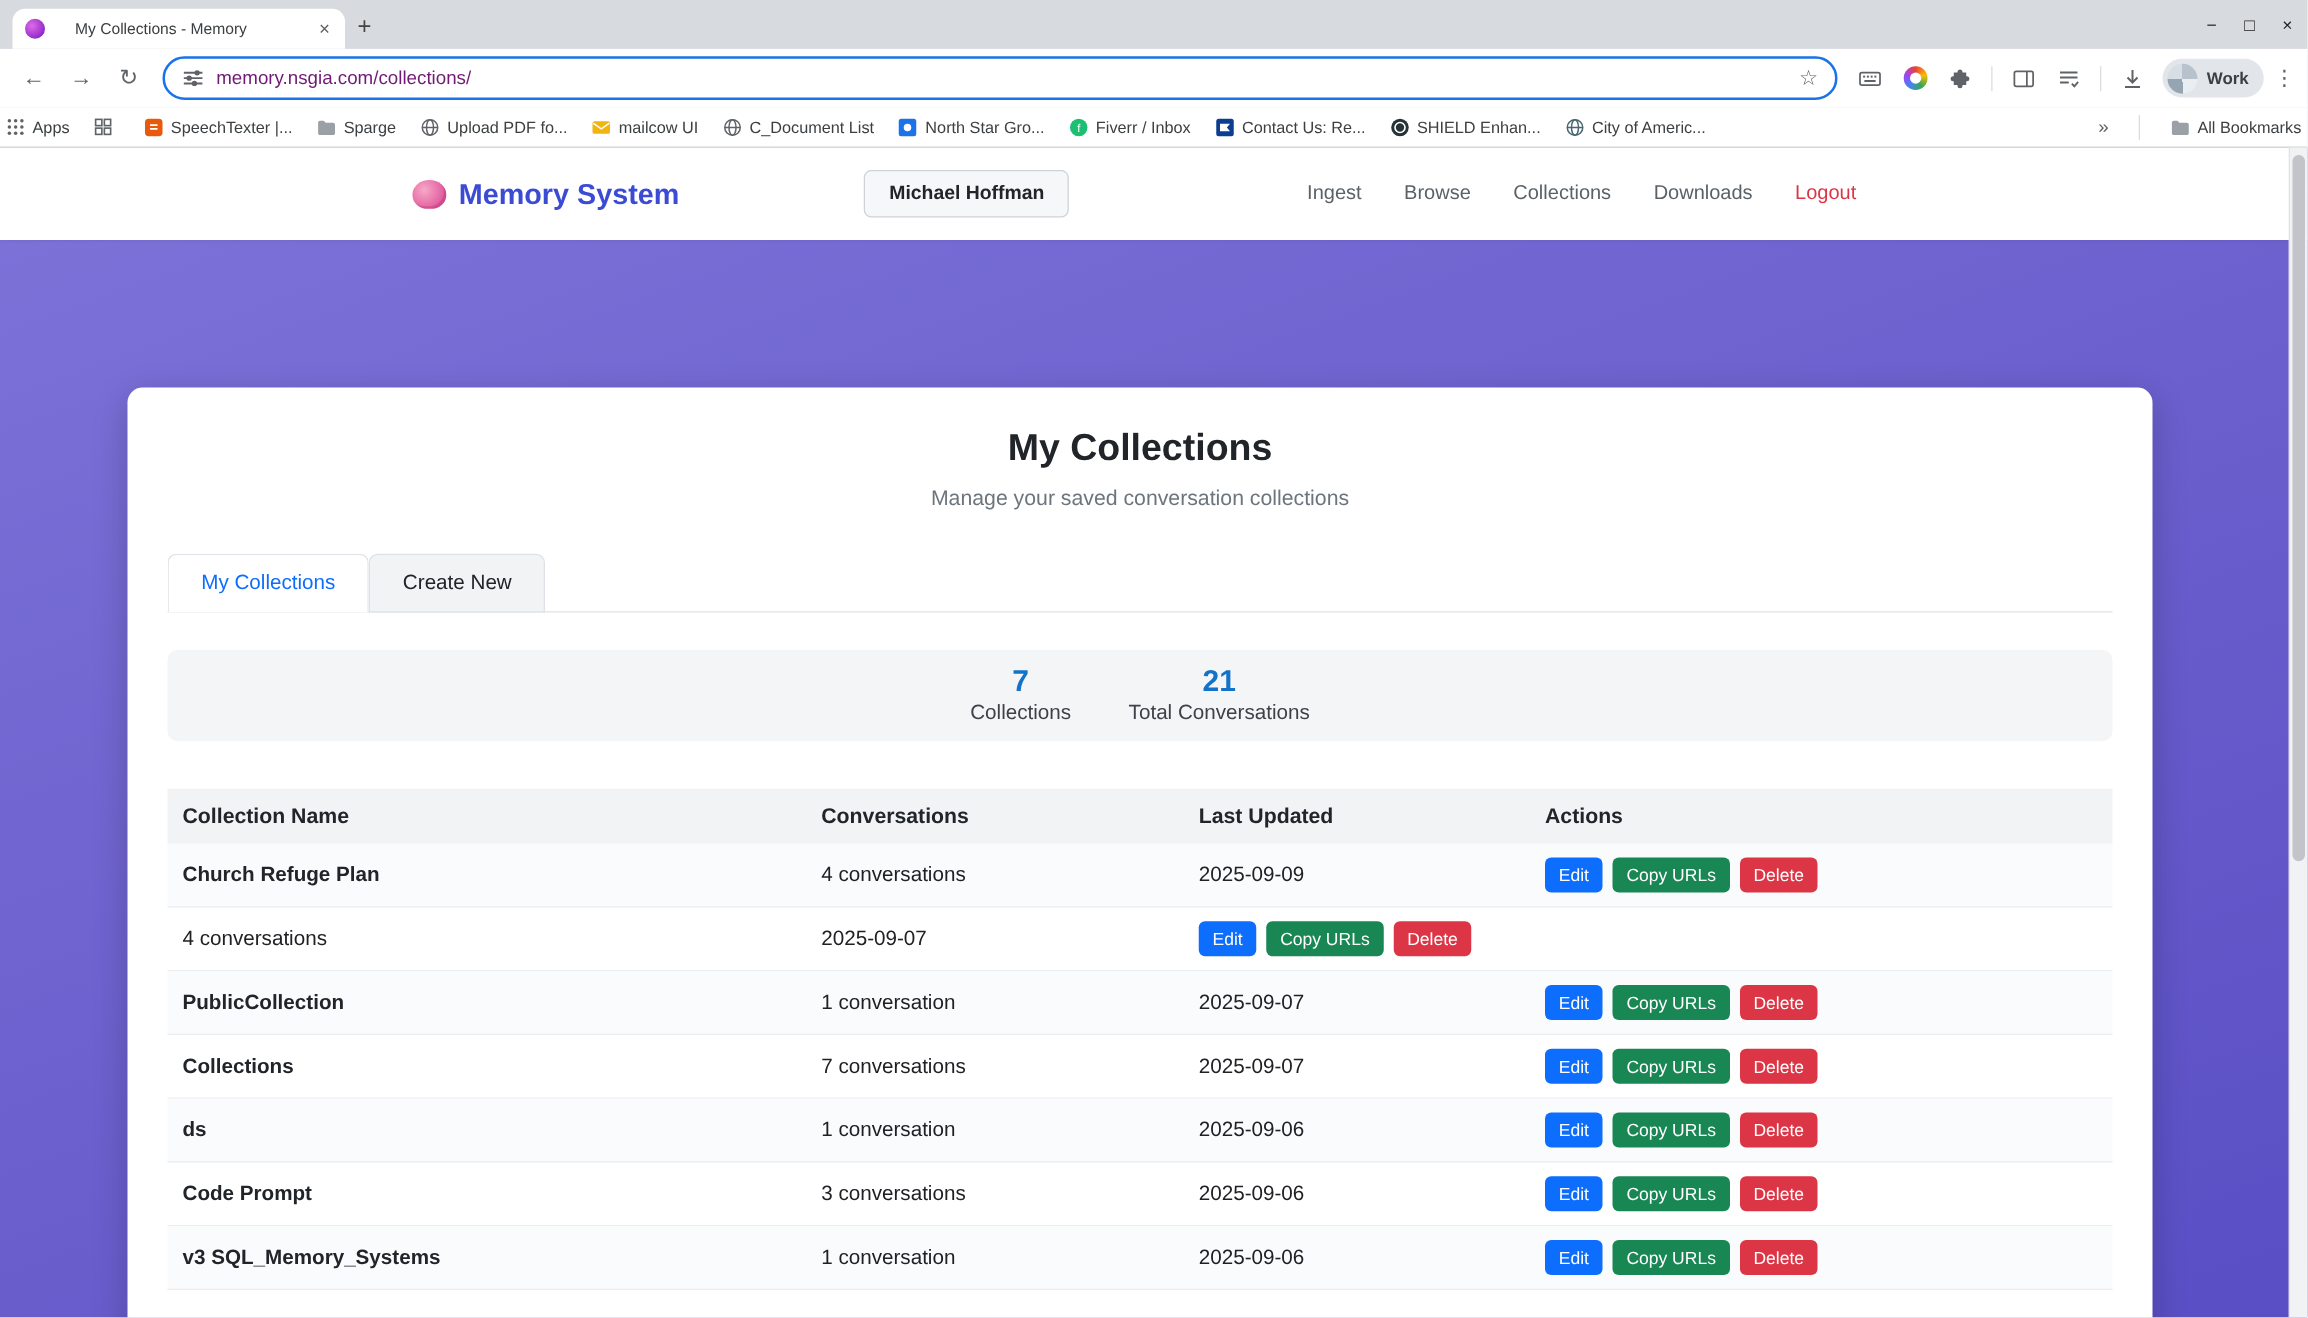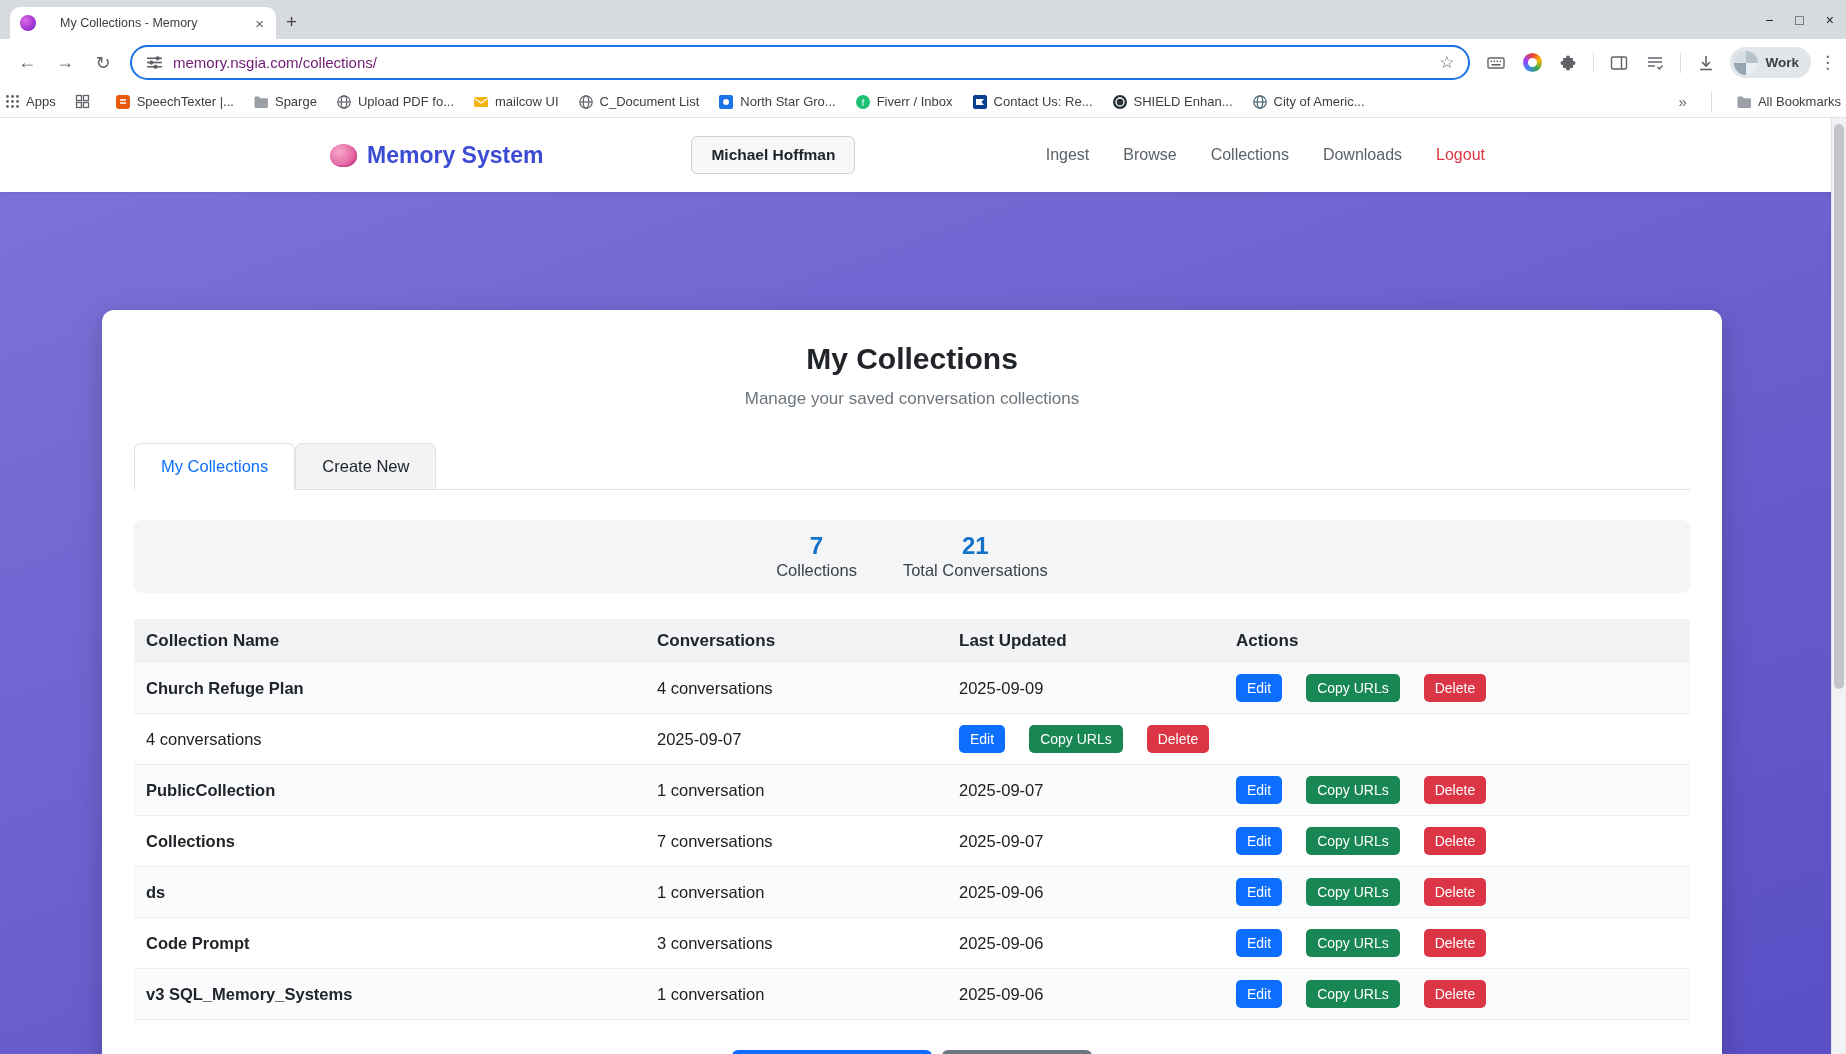--- a/index.html
+++ b/index.html
@@ -133,34 +133,34 @@
   .tab-item.active { background: #fff; border-bottom-color: #fff; color: #0d6efd; }
 
   .stats {
     margin-top: 30px; background: #f4f5f7; border-radius: 8px; height: 73px;
     display: flex; align-items: center; justify-content: center; gap: 46px;
     text-align: center;
   }
   .stat-value { font-size: 24px; font-weight: bold; color: #1373c9; line-height: 1.1; }
   .stat-label { font-size: 16.5px; color: #3c4248; margin-top: 2px; }
 
-  .table { margin-top: 26px; }
+  .table { margin-top: 38px; }
   .trow {
     display: grid; grid-template-columns: 511px 302px 277px 1fr;
     align-items: center;
   }
   .thead {
     background: #f1f3f5; font-weight: bold; font-size: 17px; color: #212529;
     height: 44px;
   }
   .tbody .trow { height: 51px; border-bottom: 1px solid #ebedef; font-size: 16.5px; }
   .tbody .trow:nth-child(odd) { background: #fafbfc; }
   .cell { padding-left: 12px; }
   .cell-name { font-weight: bold; color: #212529; }
-  .actions { display: flex; gap: 24px; padding-left: 12px; }
+  .actions { display: flex; gap: 8px; padding-left: 12px; }
   .btn-sm { border-radius: 5px; color: #fff; font-size: 14px; padding: 6px 11px; }
   .btn-edit { background: #0d6efd; }
   .btn-copy { background: #198754; }
   .btn-del  { background: #dc3545; }
 
   .card-footer { margin-top: 30px; display: flex; justify-content: center; gap: 10px; position: relative; }
   .btn-lg { border-radius: 6px; color: #fff; font-size: 16.5px; padding: 12px 18px; }
   .btn-primary-lg { background: #0d6efd; }
   .btn-secondary-lg { background: #6c757d; position: relative; }
 

